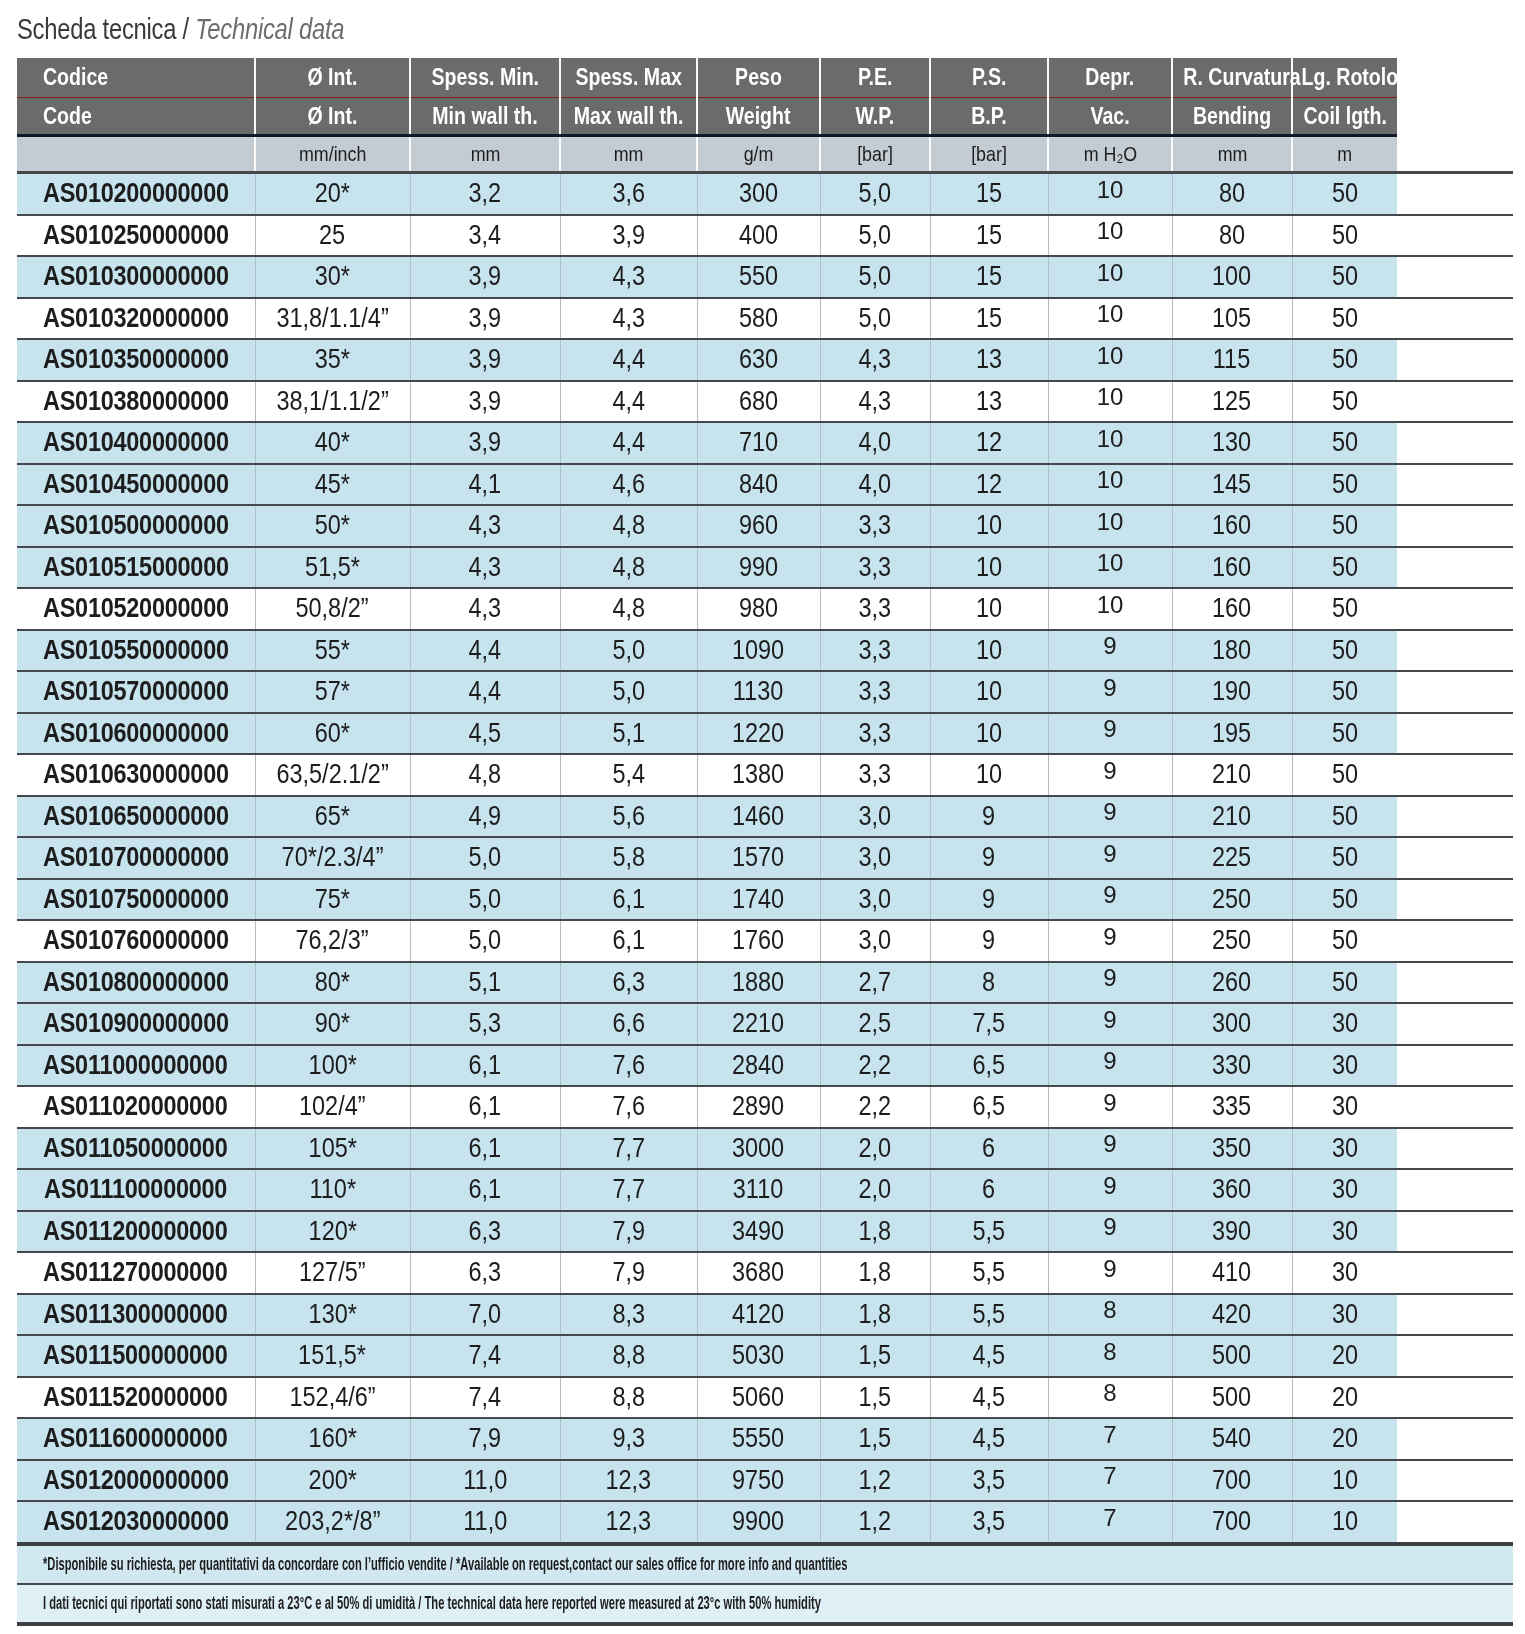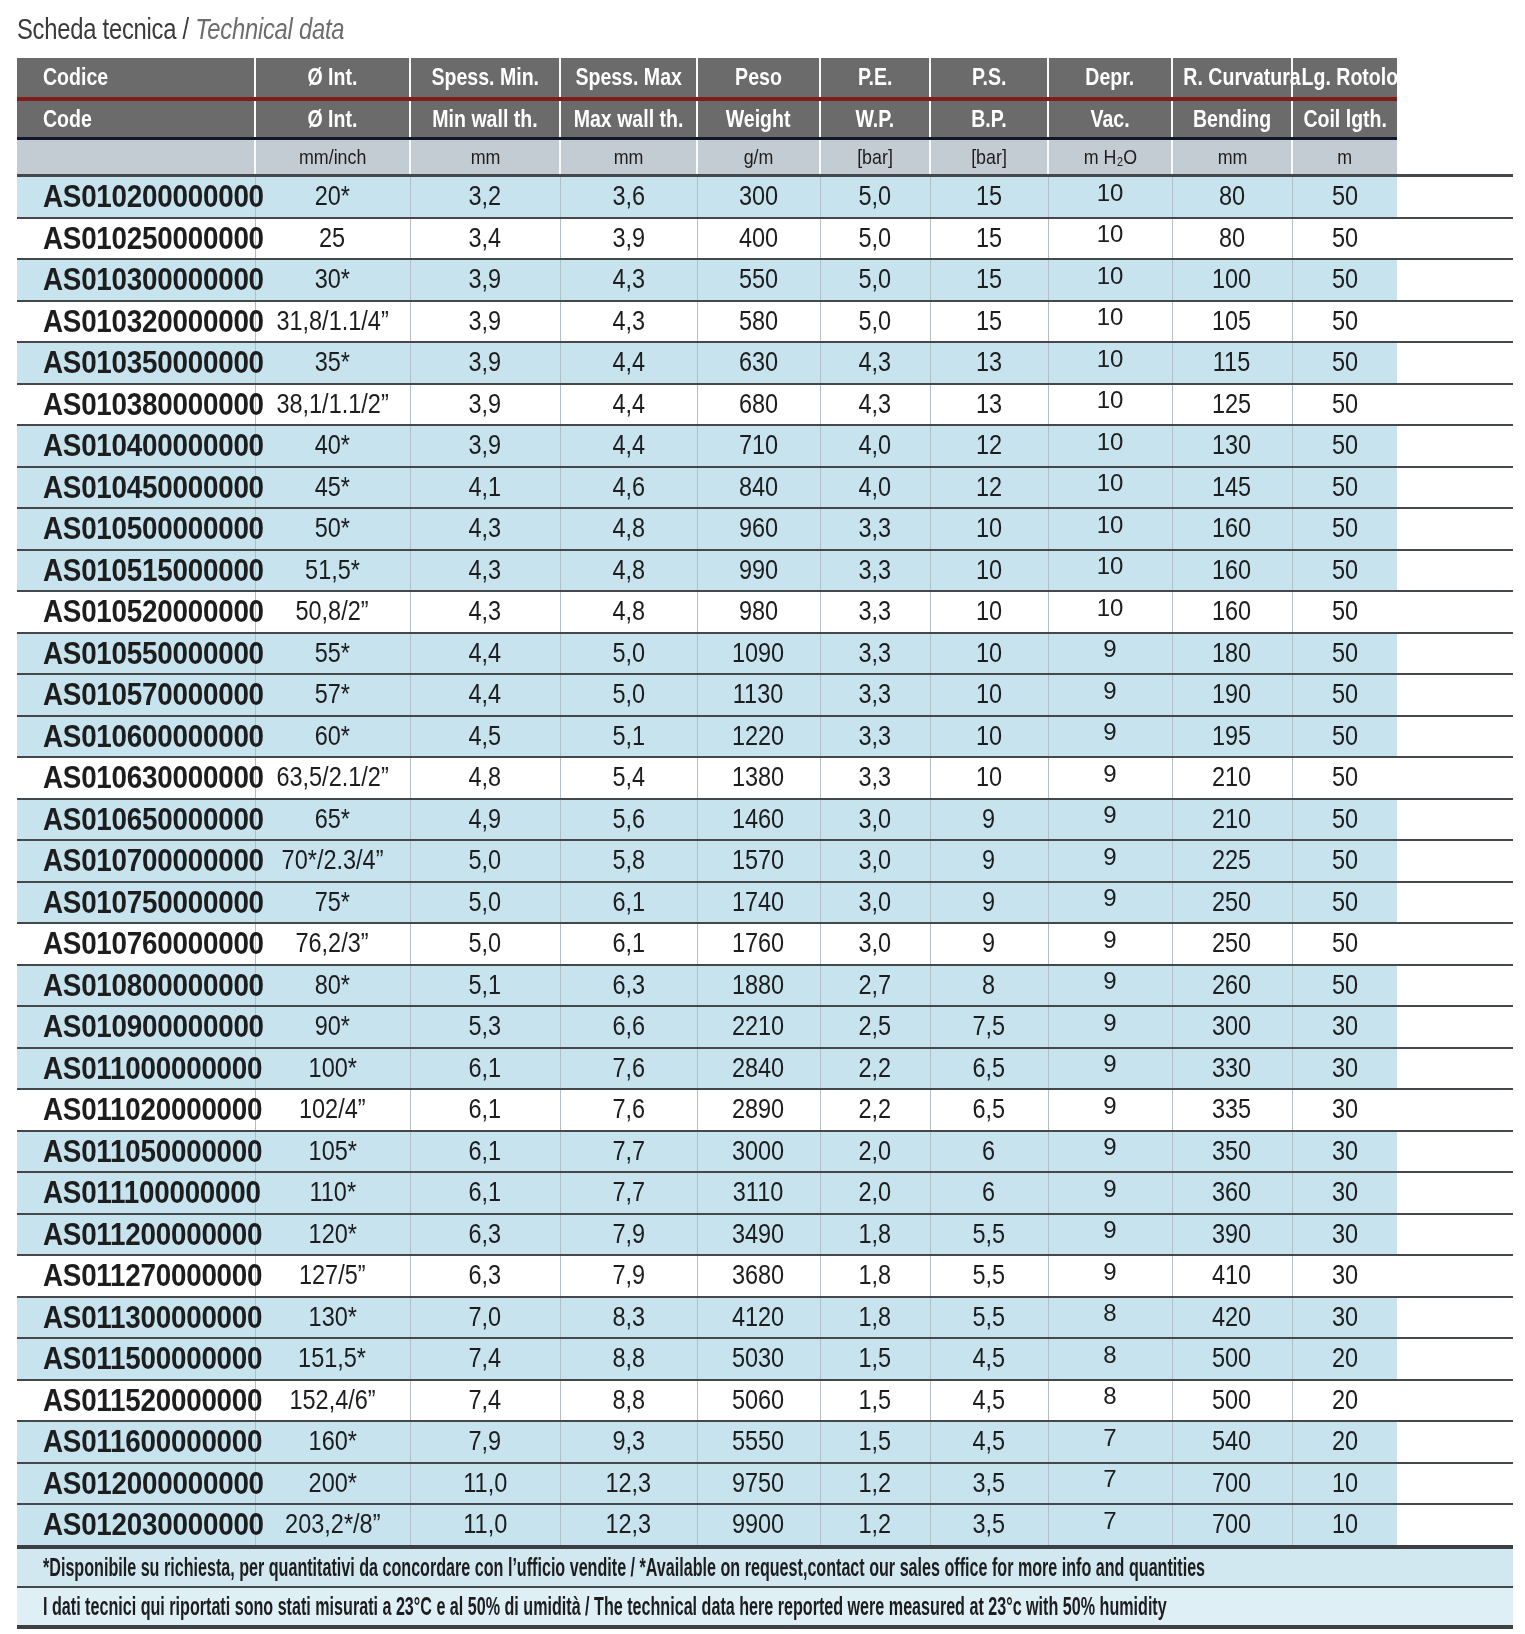--- a/index.html
+++ b/index.html
@@ -41,49 +41,49 @@
     width:1496px;margin:9px 0 0 17px;
   }
   table.tech th,table.tech td{
     padding:0;vertical-align:middle;text-align:center;overflow:visible;
   }
   
   tr.h1 th,tr.h2 th{
     background:var(--header-bg);color:#ffffff;font-weight:700;
     font-size:23px;border-left:2px solid #fafafa;
   }
-  tr.h1 th{height:39px;border-bottom:4px solid #7f1d1d;}
+  tr.h1 th{height:39px;border-bottom:1px solid #7f1d1d;}
   tr.h2 th{height:36px;border-bottom:3px solid #0f172a;}
   tr.h1 th.c0,tr.h2 th.c0{border-left:none;text-align:left;padding-left:26px;}
   tr.h1 th.c10,tr.h2 th.c10{background:none;border:none;}
   
   tr.units td{
     background:var(--units-bg);font-weight:400;font-size:21px;height:34px;
     border-left:2px solid #fafafa;border-bottom:3px solid var(--line-dark);
   }
   tr.units td.c0{border-left:none;}
   tr.units td.c10{background:none;border-left:none;}
   
   tbody td{
     height:39.5px;font-size:27px;
     border-bottom:2px solid var(--line-dark);
     border-left:1px solid var(--vsep);
     background:var(--row-plain);
   }
   tbody tr.hl td{background:var(--row-hl);}
   tbody td.c0{
     border-left:none;text-align:right;padding-left:26px;
-    font-weight:700;font-size:32px;letter-spacing:-0.3px;
+    font-weight:700;font-size:27px;letter-spacing:-0.3px;
   }
   tbody td.c10{background:#fff !important;border-left:none;}
   tbody td.depr{font-size:24px;}
   .depr-num{display:inline-block;transform:translateY(-4px);}
   
   tr.f1 td,tr.f2 td{
-    text-align:left;padding-left:26px;font-weight:700;font-size:26px;height:37px;
+    text-align:left;padding-left:26px;font-weight:700;font-size:18px;height:37px;
   }
   tr.f1 td{background:var(--foot1-bg);border-top:4px solid var(--line-thick);border-bottom:2px solid var(--line-dark);}
   tr.f2 td{background:var(--foot2-bg);border-bottom:4px solid var(--line-thick);}
 </style>
 </head>
 <body>
 
 <div class="page-title">
   <span class="cx82l">
     <span class="t-it">Scheda tecnica /</span>

